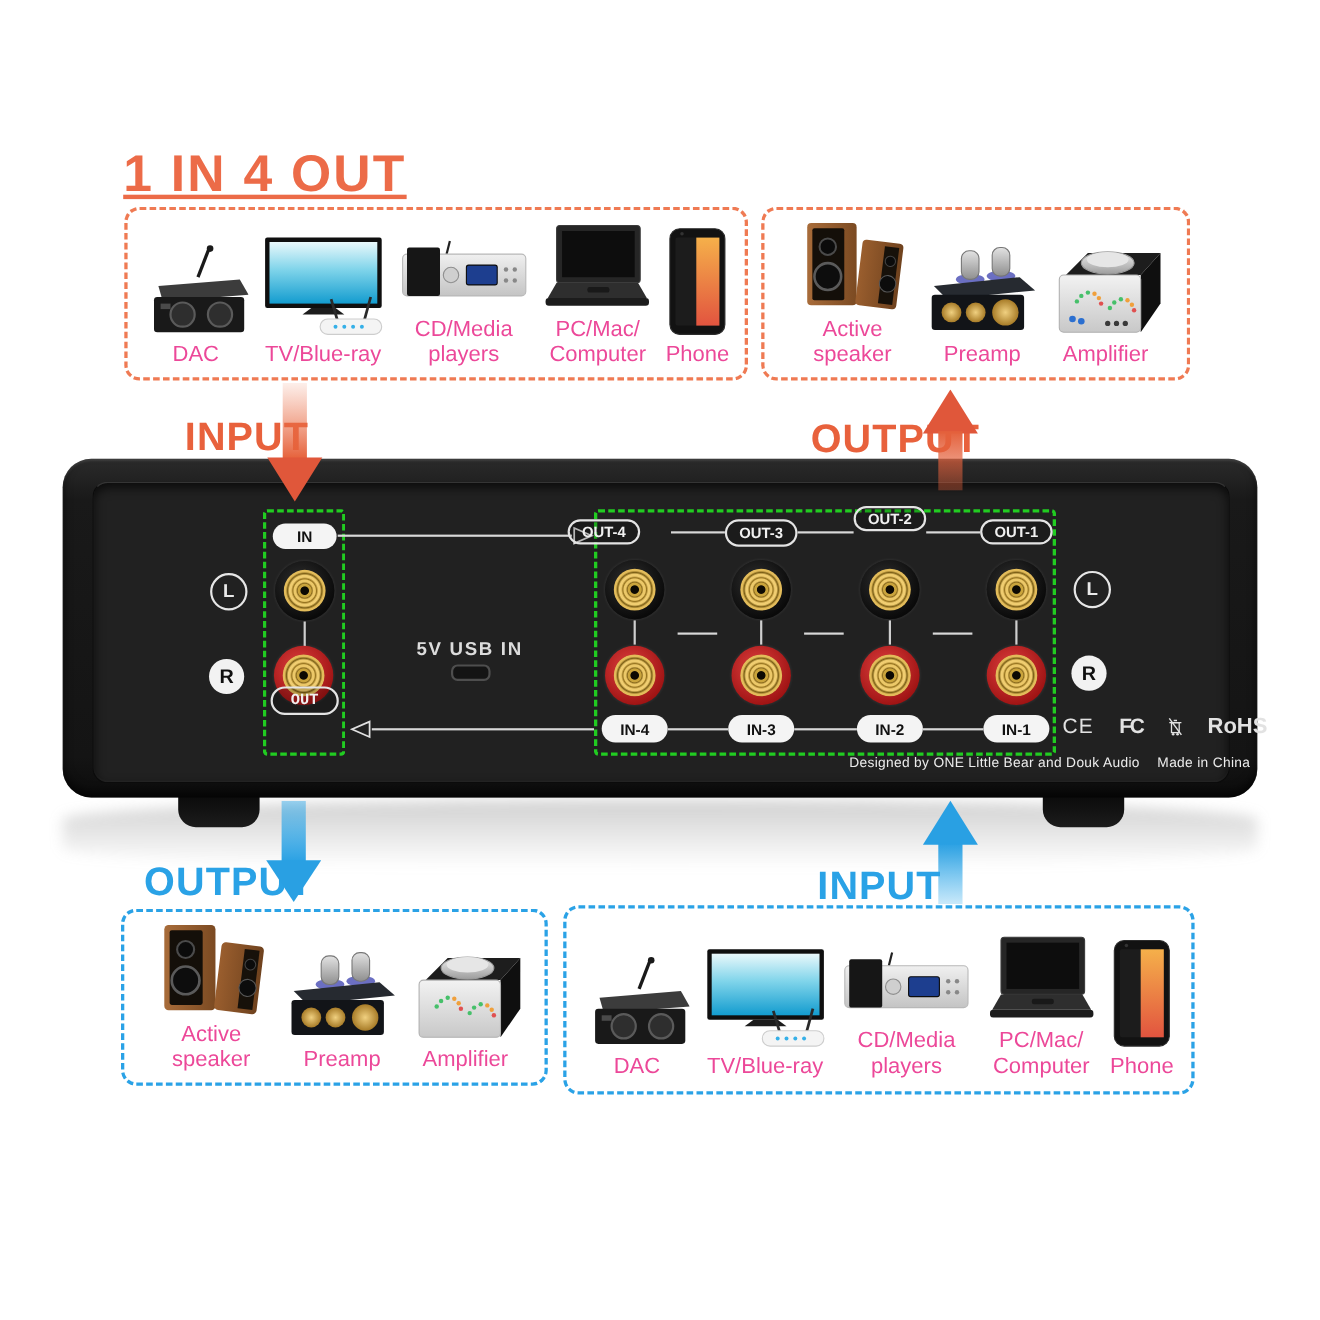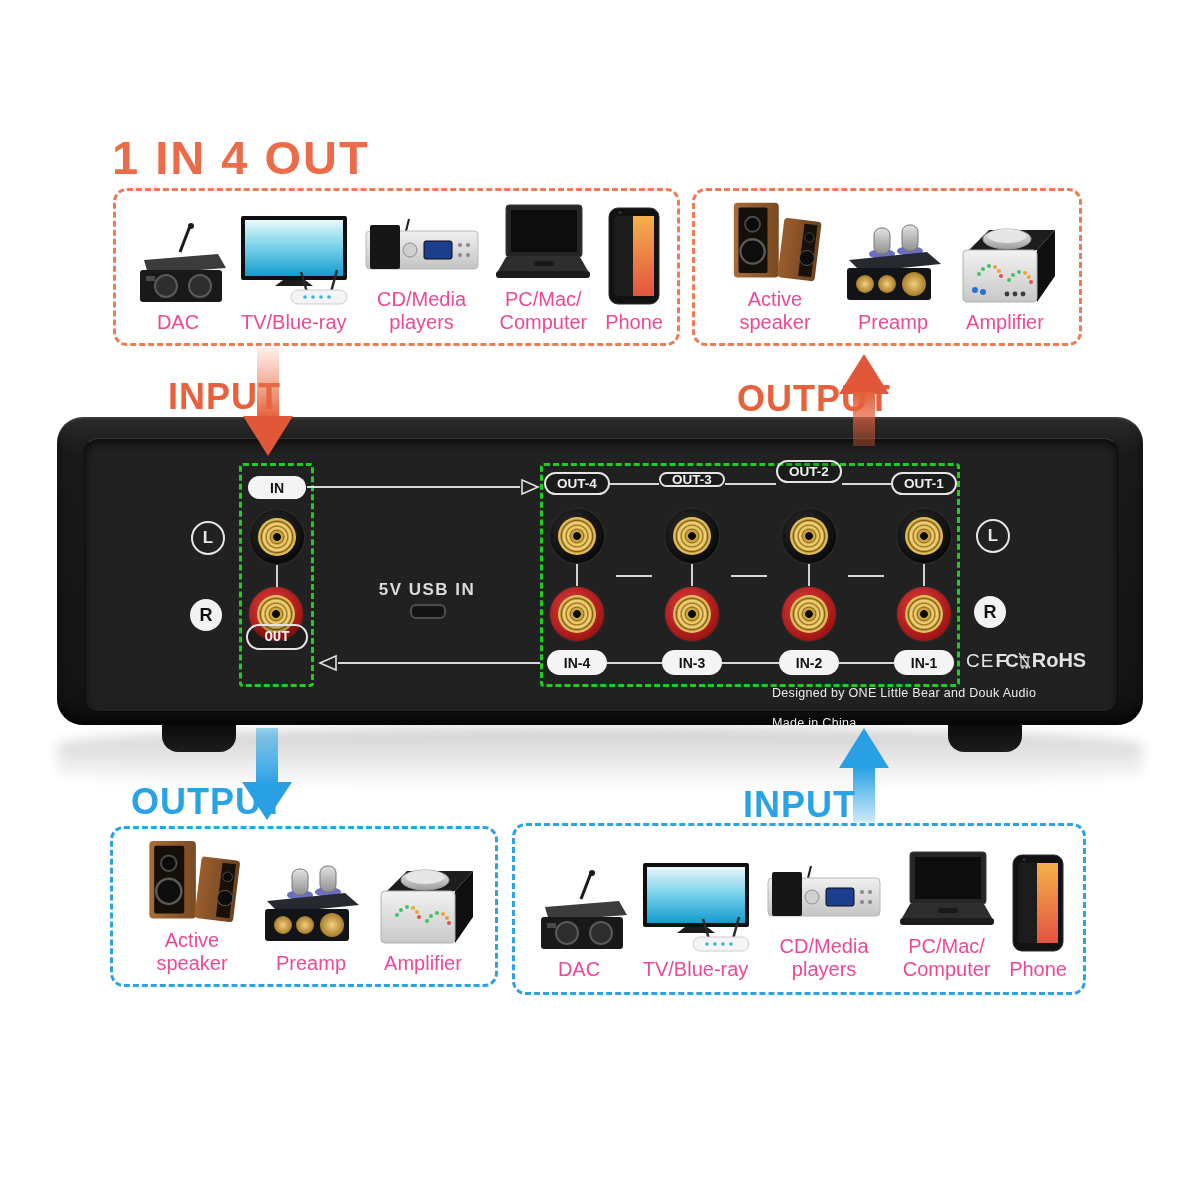--- a/index.html
+++ b/index.html
@@ -1,20 +1,20 @@
 <!DOCTYPE html>
 <html><head>
 <meta charset="utf-8">
 <style>
   html,body{margin:0;padding:0;background:#fff;}
   .canvas{position:relative;width:1200px;height:1200px;background:#ffffff;overflow:hidden;
           font-family:"Liberation Sans",sans-serif;}
   .abs{position:absolute;}
   .big-title{position:absolute;font-size:47px;font-weight:bold;letter-spacing:2px;white-space:nowrap;}
-  .big-title.orange{color:#ec6b48;}
+  .big-title.orange{color:#ec6b48;text-decoration:underline;}
   .big-title.blue{color:#2aa2e6;}
   .flow-label{position:absolute;font-size:36px;font-weight:bold;letter-spacing:1px;}
   .flow-label.orange{color:#e8613c;}
   .flow-label.blue{color:#2aa2e6;}
   .dashed-box{position:absolute;border-radius:14px;box-sizing:border-box;display:flex;
               align-items:flex-end;justify-content:space-between;}
   .dashed-box.orange-box{border:3px dashed #ef7a53;}
   .dashed-box.blue-box{border:3px dashed #2aa2e6;}
   .item{display:flex;flex-direction:column;align-items:center;justify-content:flex-end;height:100%;
         padding-bottom:8px;box-sizing:border-box;}
@@ -52,26 +52,26 @@
              box-shadow:0 0 3px rgba(255,255,255,.12);}
   .rca .gold{position:absolute;left:8px;top:8px;right:8px;bottom:8px;border-radius:50%;
      background:radial-gradient(circle,#0c0903 0 13%,#caa43c 16% 22%,#8a6a1e 25%,#ecc868 30% 36%,
         #96731f 40%,#f0cd70 46% 52%,#7c5f16 58%,#e3bc5a 64% 70%,#6b5212 76%,#c9a43e 82% 88%,#564309 94%);}
   .hline{position:absolute;height:2px;background:#d8d8d8;}
   .vline{position:absolute;width:2px;background:#cfcfcf;}
   .usb-label{position:absolute;color:#dcdcdc;font-size:17px;font-weight:bold;letter-spacing:1.5px;
              text-align:center;}
   .usb-port{position:absolute;width:32px;height:11px;border:2px solid #4e4e4e;border-radius:6px;
             background:#141414;}
-  .certs{position:absolute;display:flex;align-items:center;gap:1px;color:#e2e2e2;justify-content:space-between;}
+  .certs{position:absolute;display:flex;align-items:center;gap:23px;color:#e2e2e2;justify-content:space-between;}
   .cert-ce{font-size:19px;letter-spacing:1px;}
   .cert-fcc{font-size:19px;font-weight:bold;letter-spacing:-2px;}
   .cert-rohs{font-size:20px;font-weight:bold;}
   .panel-footer{position:absolute;color:#ececec;font-size:12.5px;display:flex;gap:16px;
-                letter-spacing:.3px;white-space:nowrap;flex-direction:column;}
+                letter-spacing:.3px;white-space:nowrap;}
 </style>
 </head>
 <body>
 
 <div class="canvas">
 
   <div class="big-title orange" style="left:112px;top:130px;">1 IN 4 OUT</div>
 
   <div class="dashed-box orange-box" style="left:113px;top:188px;width:567px;height:158px;padding:8px 14px 2px 14px;">
     <div class="item">
@@ -298,22 +298,22 @@
   <svg class="abs" style="left:520px;top:478px;" width="20" height="18">
     <polygon points="2,2 18,9 2,16" fill="#212121" stroke="#e0e0e0" stroke-width="1.6"></polygon>
   </svg>
   <div class="hline" style="left:338px;top:662px;width:202px;"></div>
   <svg class="abs" style="left:318px;top:654px;" width="20" height="18">
     <polygon points="18,2 2,9 18,16" fill="#212121" stroke="#e0e0e0" stroke-width="1.6"></polygon>
   </svg>
 
   <div class="green-box" style="left:540px;top:463px;width:420px;height:224px;"></div>
 
-  <div class="pill-outline" style="left:544px;top:472px;width:66px;height:23px;font-size:13.5px;">OUT-4</div>
-  <div class="pill-outline" style="left:659px;top:472px;width:66px;height:15px;font-size:13.5px;">OUT-3</div>
+  <div class="pill-outline" style="left:516px;top:472px;width:66px;height:23px;font-size:13.5px;">OUT-4</div>
+  <div class="pill-outline" style="left:659px;top:472px;width:66px;height:25px;font-size:13.5px;">OUT-3</div>
   <div class="pill-outline" style="left:776px;top:460px;width:66px;height:23px;font-size:13.5px;">OUT-2</div>
   <div class="pill-outline" style="left:891px;top:472px;width:66px;height:23px;font-size:13.5px;">OUT-1</div>
   <div class="hline" style="left:610px;top:483px;width:49px;"></div>
   <div class="hline" style="left:725px;top:483px;width:51px;"></div>
   <div class="hline" style="left:842px;top:483px;width:49px;"></div>
 
   <div class="rca black" style="left:550px;top:509px;">
       <div class="gold"></div>
     </div>
   <div class="rca black" style="left:665px;top:509px;">

